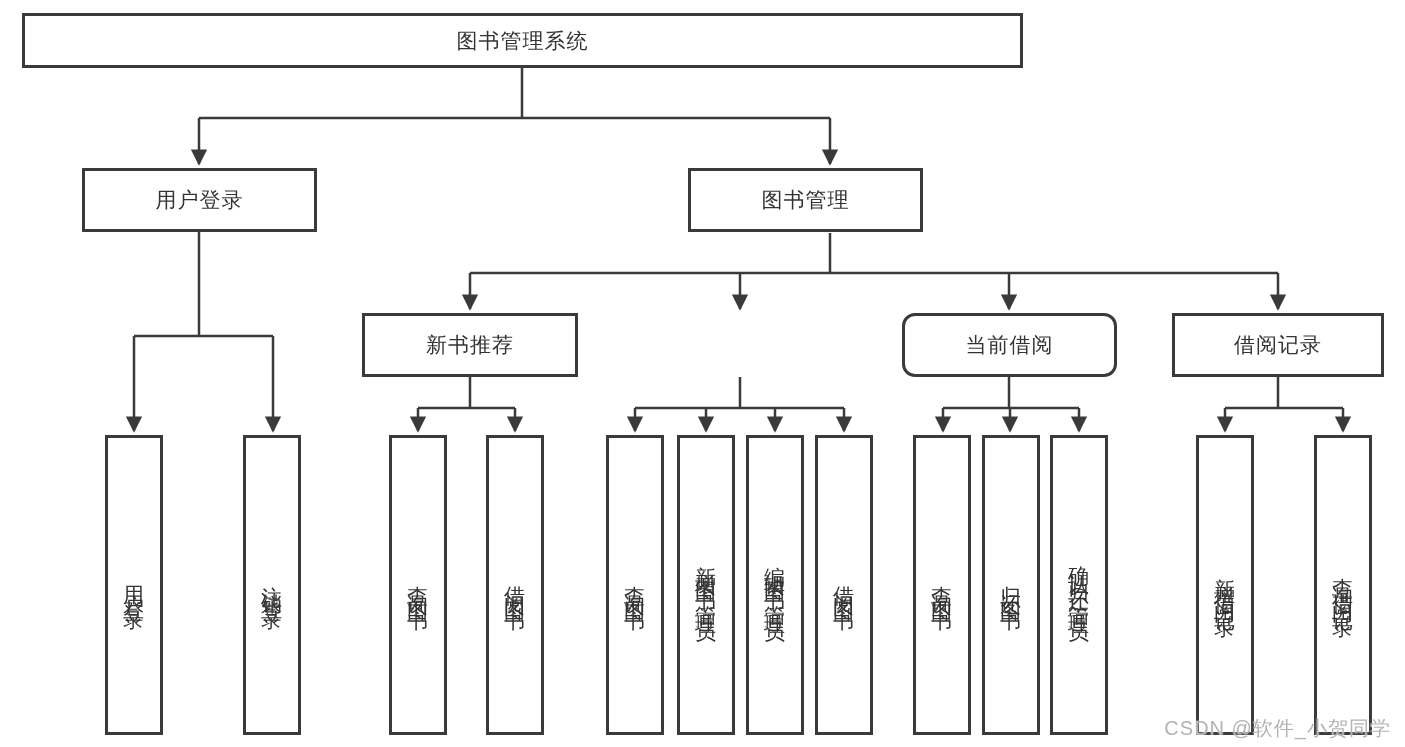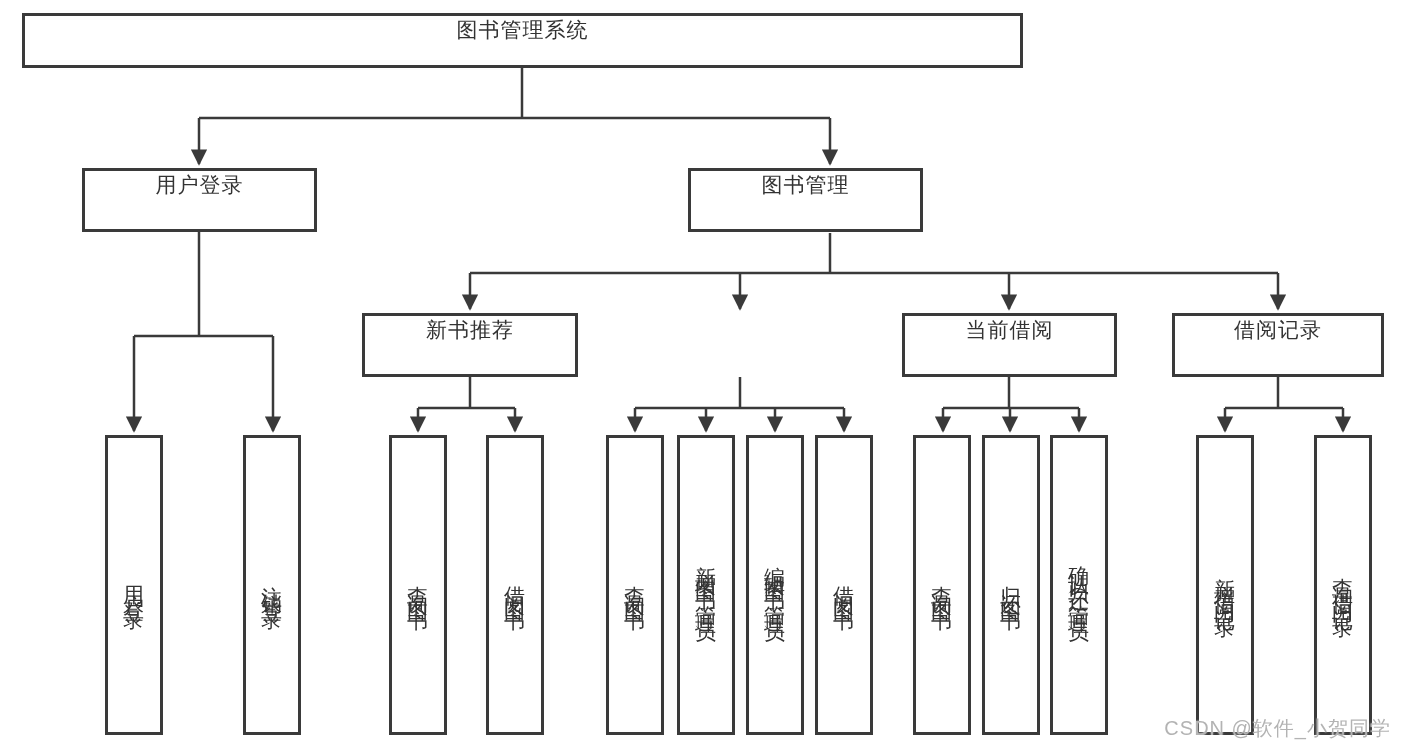--- a/index.html
+++ b/index.html
@@ -10,21 +10,21 @@
     font-family:"Liberation Sans", sans-serif;
     color:#333333;
     overflow:hidden;
   }
   .connectors{position:absolute;left:0;top:0;width:1405px;height:747px;}
   .node{
     position:absolute;
     box-sizing:border-box;
     border:3px solid #3a3a3a;
     background:#ffffff;
-    display:flex;justify-content:center;
+    display:flex;align-items:center;justify-content:center;
     font-size:21px;
     letter-spacing:1px;
   }
   .leaf{
     position:absolute;
     box-sizing:border-box;
     border:3px solid #3a3a3a;
     background:#ffffff;
     width:58px;height:300px;top:435px;
     display:flex;align-items:center;justify-content:center;
@@ -109,21 +109,21 @@
   <div class="node" style="left:82px;top:168px;width:235px;height:64px;">
     <span>用户登录</span>
   </div>
   <div class="node" style="left:688px;top:168px;width:235px;height:64px;">
     <span>图书管理</span>
   </div>
 
   <div class="node" style="left:362px;top:313px;width:216px;height:64px;">
     <span>新书推荐</span>
   </div>
-  <div class="node" style="left:902px;top:313px;width:215px;height:64px;">
+  <div class="node" style="left:902px;top:313px;width:215px;height:64px;border-radius:13px;">
     <span>当前借阅</span>
   </div>
   <div class="node" style="left:1172px;top:313px;width:212px;height:64px;">
     <span>借阅记录</span>
   </div>
 
   <div class="leaf" style="left:105px;">
     <span class="vtext">用户登录</span>
   </div>
   <div class="leaf" style="left:243px;">

